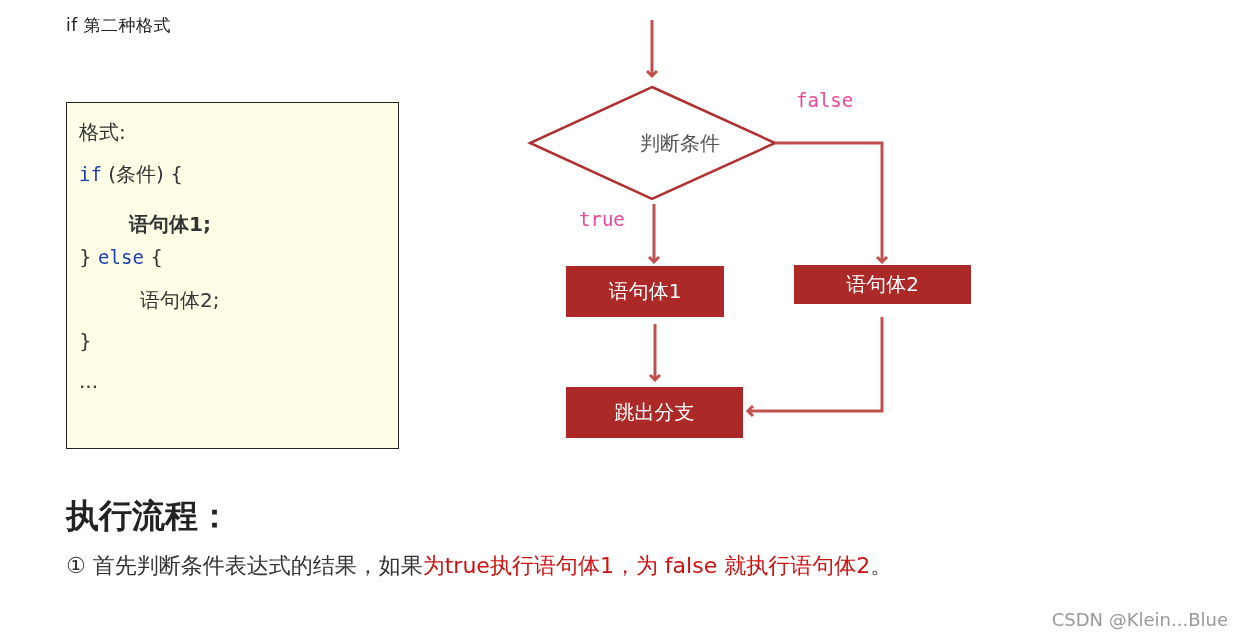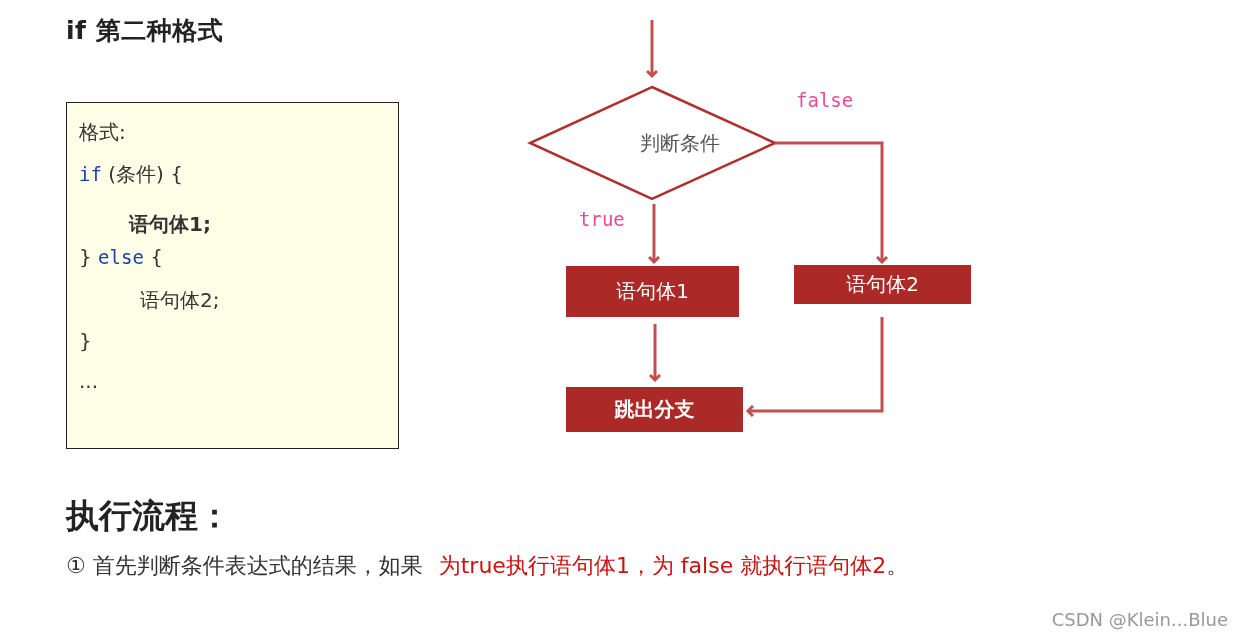--- a/index.html
+++ b/index.html
@@ -1,30 +1,30 @@
 <!DOCTYPE html>
 <html><head>
 <meta charset="utf-8">
 <style>
   html, body { margin:0; padding:0; background:#ffffff; }
   body { width:1236px; height:640px; position:relative; overflow:hidden;
          font-family:"DejaVu Sans", "Liberation Sans", sans-serif; color:#333; }
-  .title { position:absolute; left:66px; top:14px; font-size:25px; font-weight:bold; color:#222; letter-spacing:0.5px; }
+  .title { position:absolute; left:66px; top:14px; font-size:17px; font-weight:normal; color:#222; letter-spacing:0.5px; }
   .code-box { position:absolute; left:66px; top:102px; width:333px; height:347px;
               background:#ffffe8; border:1.5px solid #222; box-sizing:border-box; }
   .code-line { position:absolute; left:12px; font-size:20px; color:#333; white-space:pre; }
   .code-line .kw { color:#1a3fb0; font-family:"DejaVu Sans Mono","Liberation Mono",monospace; font-size:19px; }
   svg.flow { position:absolute; left:0; top:0; }
   .box { position:absolute; background:#ab2a28; color:#fff; font-size:20px;
          display:flex; align-items:center; justify-content:center; }
   .diamond-label { position:absolute; left:580px; top:130px; width:140px; text-align:right; font-size:20px; color:#555; }
   .edge-label { position:absolute; font-family:"DejaVu Sans Mono","Liberation Mono",monospace; font-size:19px; color:#ec4899; }
   .section-title { position:absolute; left:66px; top:494px; font-size:33px; font-weight:bold; color:#222; }
   .step { position:absolute; left:66px; top:551px; font-size:22px; color:#333; white-space:nowrap; }
-  .step .red { color:#cc1111;margin-left:16px; }
+  .step .red { color:#cc1111; }
   .watermark { position:absolute; right:8px; top:609px; font-size:18px; color:#999; }
 </style>
 </head>
 <body>
 
 <div class="title">if 第二种格式</div>
 
 <div class="code-box">
   <div class="code-line" style="top:16px;">格式:</div>
   <div class="code-line" style="top:58px;"><span class="kw">if</span><span> (条件) {</span></div>
@@ -52,20 +52,20 @@
 
   <line x1="655" y1="324" x2="655" y2="380" stroke="#c0504d" stroke-width="3" marker-end="url(#arr)"></line>
 
   <polyline points="882,317 882,411 748,411" fill="none" stroke="#c0504d" stroke-width="3" marker-end="url(#arr)"></polyline>
 </svg>
 
 <div class="diamond-label">判断条件</div>
 <div class="edge-label" style="left:796px; top:89px;">false</div>
 <div class="edge-label" style="left:579px; top:208px;">true</div>
 
-<div class="box" style="left:566px; top:266px; width:173px; height:51px;">语句体1</div>
+<div class="box" style="left:566px; top:266px; width:158px; height:51px;">语句体1</div>
 <div class="box" style="left:794px; top:265px; width:177px; height:39px;">语句体2</div>
-<div class="box" style="left:566px; top:387px; width:177px; height:45px;font-weight:bold;">跳出分支</div>
+<div class="box" style="left:566px; top:387px; width:177px; height:51px;">跳出分支</div>
 
 <div class="section-title">执行流程：</div>
 <div class="step"><span>①</span><span> 首先判断条件表达式的结果，如果</span><span class="red">为true执行语句体1，为 false 就执行语句体2</span><span>。</span></div>
 
 <div class="watermark">CSDN @Klein...Blue</div>
 
 </body></html>

